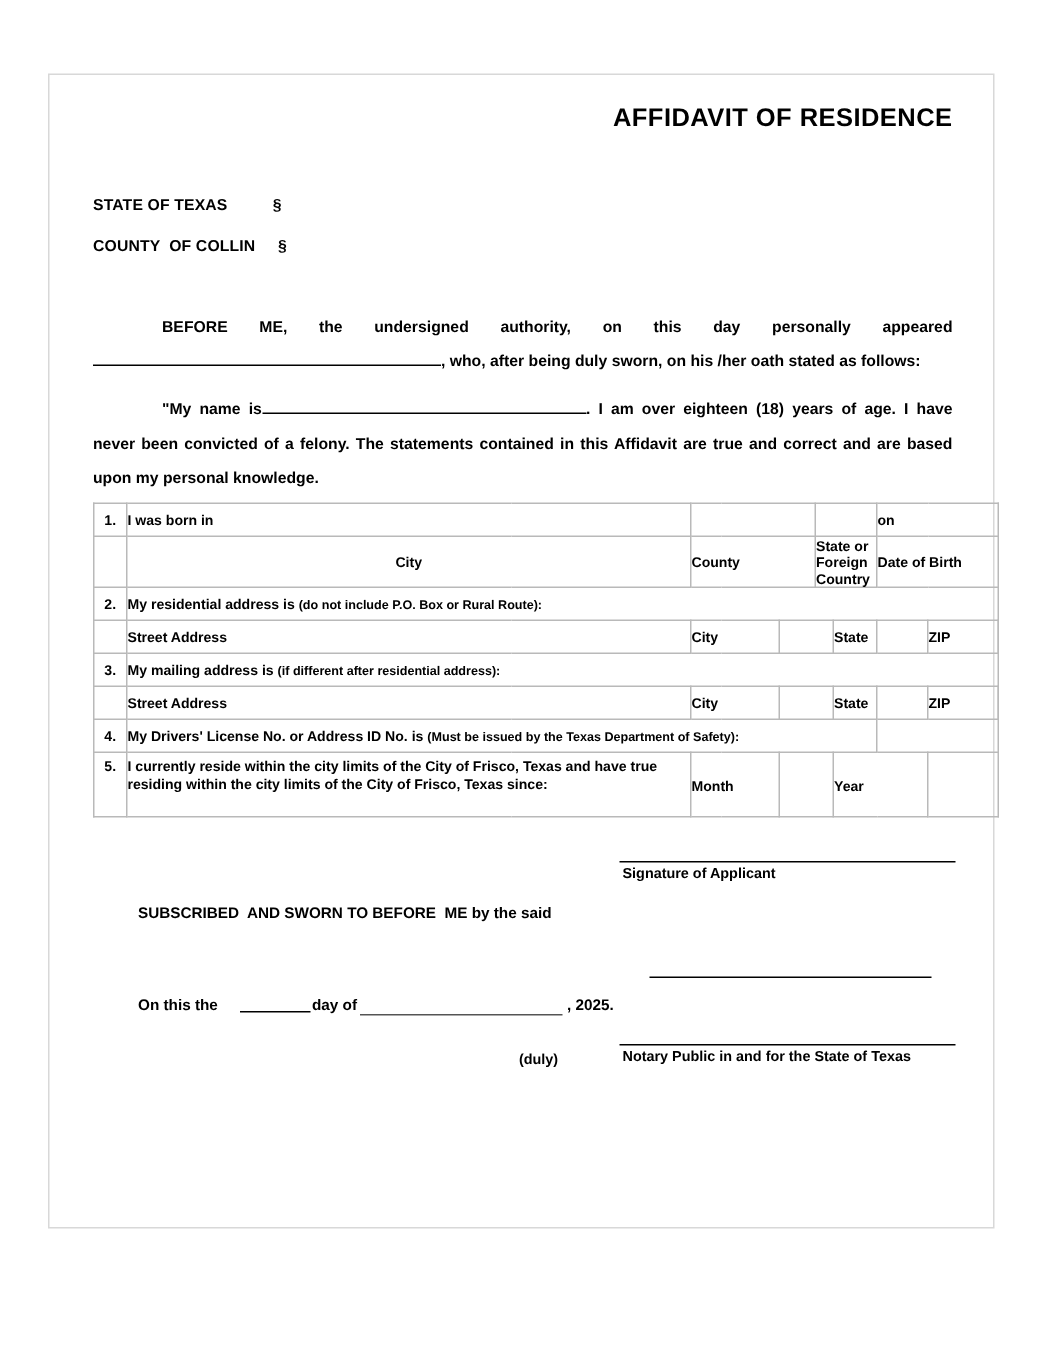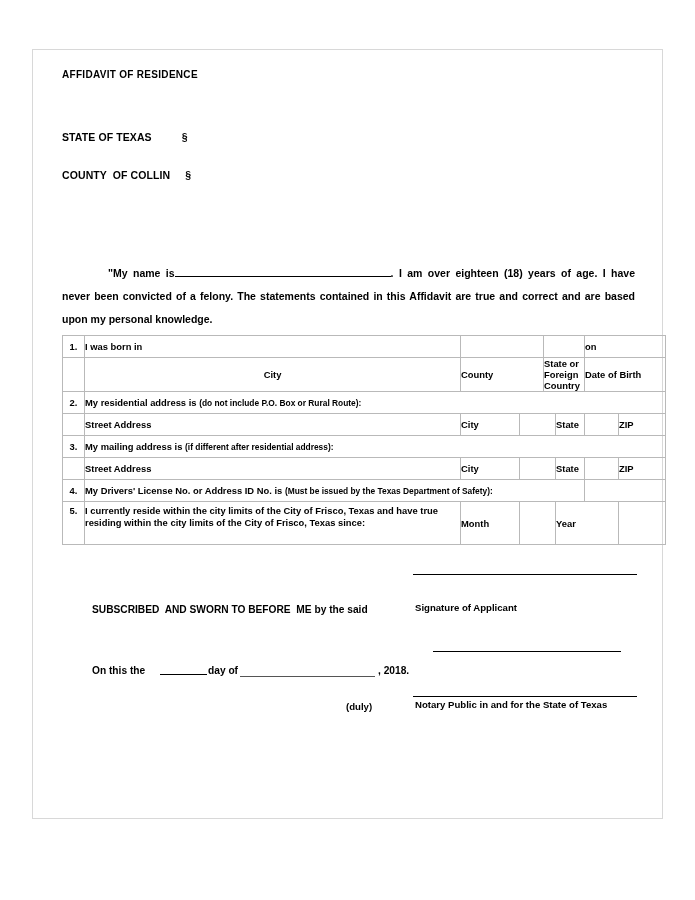--- a/index.html
+++ b/index.html
@@ -34,39 +34,39 @@
     width: 573px;
     height: 100%;
   }
 
   
   .doc-title {
     position: absolute;
     top: 19px;
     left: 0;
     width: 573px;
-    text-align: left;
-    font-size: 10px;
+    text-align: right;
+    font-size: 17px;
     font-weight: bold;
     letter-spacing: 0.3px;
   }
 
   
   .venue {
     position: absolute;
     left: 0;
     width: 573px;
     font-size: 10.5px;
     font-weight: bold;
     letter-spacing: 0.1px;
     white-space: pre;
   }
   .venue.v1 { top: 81px; }
   .venue.v2 { top: 100px; }
-  .venue.v3 { top: 119px; }
+  .venue.v3 { top: 108px; }
 
   
   .para {
     position: absolute;
     left: 0;
     width: 573px;
     font-size: 10.5px;
     font-weight: bold;
     line-height: 23px;
   }
@@ -126,21 +126,21 @@
     font-weight: bold;
   }
   .blk {
     position: absolute;
     font-size: 10.2px;
     font-weight: bold;
     white-space: pre;
   }
 
   #sigRuleApplicant { left: 351px; top: 524px; width: 224px; }
-  #sigLabelApplicant { left: 353px; top: 527px; margin-top: 25px; }
+  #sigLabelApplicant { left: 353px; top: 527px; }
 
   #subscribed { left: 30px; top: 554px; }
   #notaryNameRule { left: 371px; top: 601px; width: 188px; border-bottom: 1.1px solid #000; }
 
   #onthis { left: 30px; top: 615px; }
   #dayRule { left: 98px; top: 624px; width: 47px; border-bottom: 1.7px solid #000; }
   #dayOf { left: 146px; top: 615px; text-align: right; }
   #monthRule { left: 178px; top: 626px; width: 135px; border-bottom: 1px solid #555; }
   #yearText { left: 316px; top: 615px; }
 
@@ -152,20 +152,21 @@
 <body>
 
 <div class="page">
   <div class="inner">
 
     <div class="doc-title">AFFIDAVIT OF RESIDENCE</div>
 
     <div class="venue v1">STATE OF TEXAS          §</div>
     <div class="venue v3">COUNTY  OF COLLIN     §</div>
 
+    <div class="para p1"><span class="indent"></span><span>BEFORE     ME,     the     undersigned     authority,     on     this     day     personally     appeared</span><span class="rule-inline rule-name1"></span><span>, who, after being duly sworn, on his /her oath stated as follows:</span></div>
 
     <div class="para p2"><span class="indent"></span><span>"My name is</span><span class="rule-inline rule-name2"></span><span>. I am over eighteen (18) years of age. I have never been convicted of a felony. The statements contained in this Affidavit are true and correct and are based upon my personal knowledge.</span></div>
 
     <table class="ftable">
       <colgroup>
         <col style="width:22px">
           <col style="width:256px">
           <col style="width:120px">
         <col style="width:20px">
           <col style="width:39px">
@@ -242,20 +243,20 @@
     <div class="sig-rule" id="sigRuleApplicant"></div>
     <div class="sig-label" id="sigLabelApplicant">Signature of Applicant</div>
 
     <div class="blk" id="subscribed">SUBSCRIBED  AND SWORN TO BEFORE  ME by the said</div>
     <div class="sig-rule" id="notaryNameRule"></div>
 
     <div class="blk" id="onthis">On this the</div>
     <div class="sig-rule" id="dayRule"></div>
     <div class="blk" id="dayOf">day of</div>
     <div class="sig-rule" id="monthRule"></div>
-    <div class="blk" id="yearText">, 2018.</div>
+    <div class="blk" id="yearText">, 2025.</div>
 
     <div class="blk" id="sealText">(duly)</div>
     <div class="sig-rule" id="notaryRule"></div>
     <div class="sig-label" id="notaryLabel">Notary Public in and for the State of Texas</div>
 
   </div>
 </div>
 
 </body></html>

